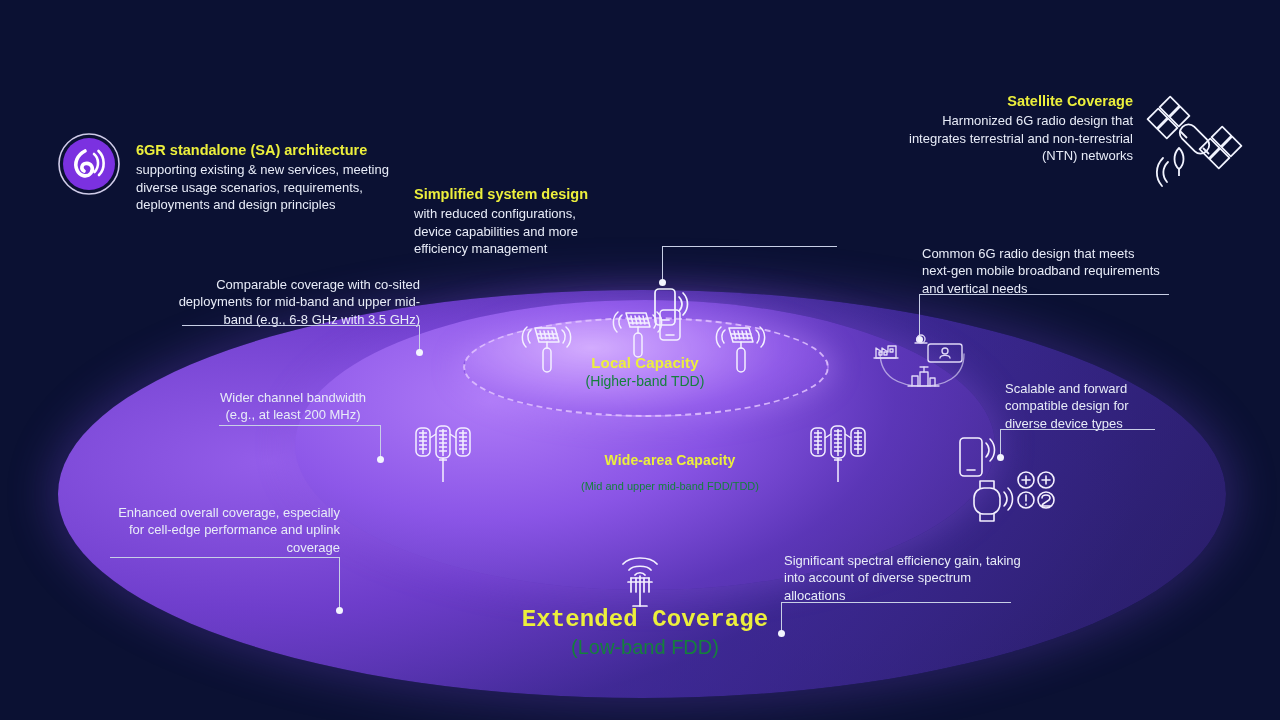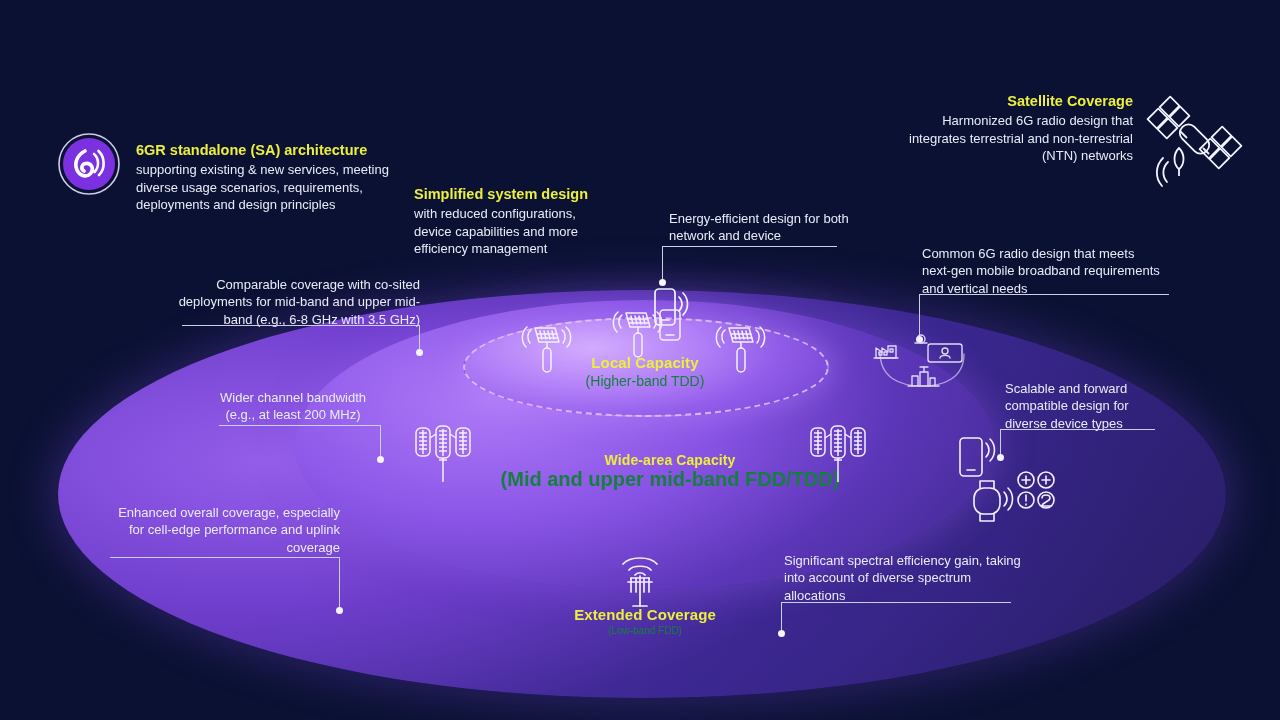--- a/index.html
+++ b/index.html
@@ -67,25 +67,25 @@
   }
   .ell-sub {
     color: #15803d;
   }
   #label-local { left: 470px; top: 354px; width: 350px; }
   #label-local .ell-title { font-size: 15px; }
   #label-local .ell-sub { font-size: 14px; margin-top: 2px; }
 
   #label-wide { left: 475px; top: 452px; width: 390px; }
   #label-wide .ell-title { font-size: 14px; }
-  #label-wide .ell-sub { font-size: 20px; margin-top: 0; font-weight: bold; }
+  #label-wide .ell-sub { font-size: 11px; margin-top: 12px; }
 
   #label-extended { left: 500px; top: 606px; width: 290px; }
-  #label-extended .ell-title { font-size: 15px; }
-  #label-extended .ell-sub { font-size: 10px; margin-top: 2px; }
+  #label-extended .ell-title { font-size: 24px; font-family: Liberation Mono, monospace; }
+  #label-extended .ell-sub { font-size: 20px; margin-top: 2px; }
 
   
   .callout {
     position: absolute;
     color: #e8ecf8;
     font-size: 13px;
     line-height: 1.33;
   }
   .callout .hl {
     color: #ecef3c;
@@ -192,23 +192,20 @@
 
         <path d="M33 52 C27 58, 27 68, 33 73 C39 68, 39 58, 33 52 Z"></path>
         <path d="M33 73 L33 80"></path>
 
         <path d="M22 66 C16 72, 16 80, 21 86" stroke-linecap="round"></path>
         <path d="M17 62 C9 70, 9 82, 16 90" stroke-linecap="round"></path>
       </g>
     </svg>
   </div>
 
-  <div class="callout" style="left:669px; top:210px; width:180px;">
-    <span>Energy-efficient design for both network and device</span>
-  </div>
   <div class="leader h" style="left:662px; top:246px; width:175px;"></div>
   <div class="leader v" style="left:662px; top:246px; height:36px;"></div>
   <div class="dot" style="left:659px; top:279px;"></div>
 
   <div class="icon-abs" style="left:649px; top:285px;">
     <svg width="44" height="50" viewBox="0 0 44 50">
       <g fill="none" stroke="#f2f4ff" stroke-width="1.7" stroke-linecap="round">
         <rect x="6" y="4" width="20" height="36" rx="4"></rect>
         <path d="M12 35 L20 35"></path>
         <path d="M30 12 C34 16, 34 22, 30 26"></path>

